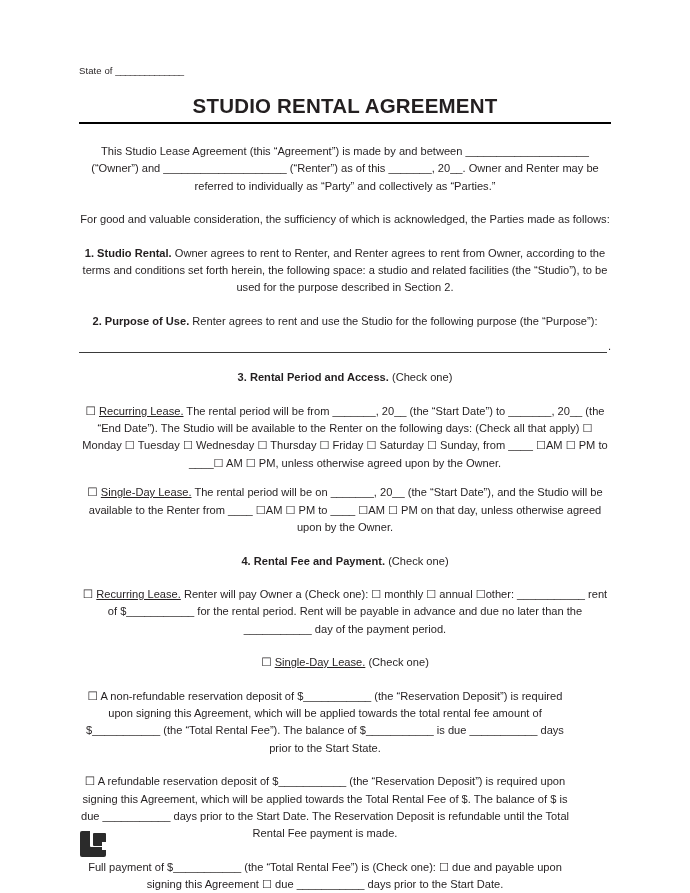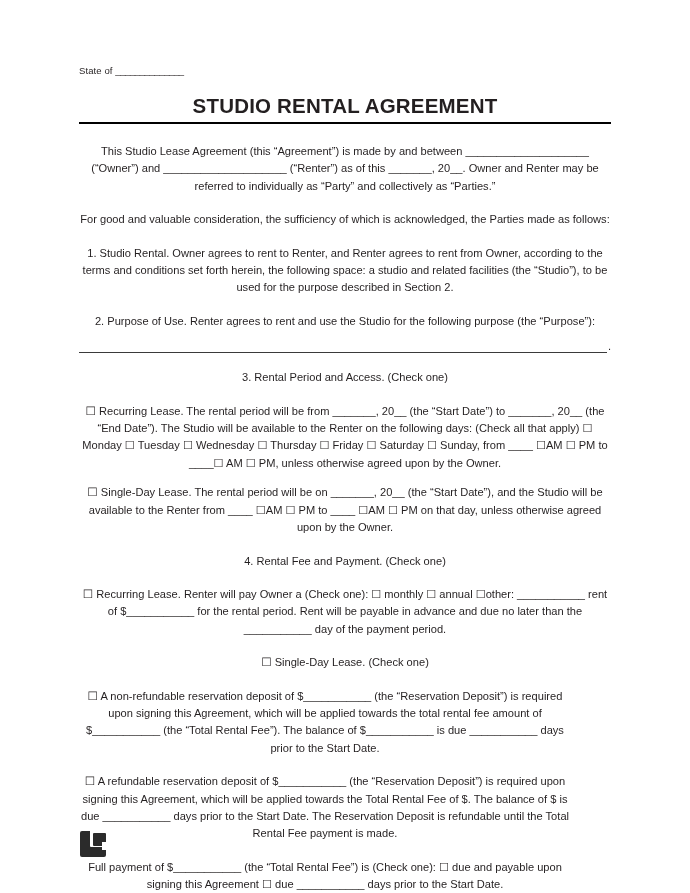--- a/index.html
+++ b/index.html
@@ -52,22 +52,22 @@
   }
   p.para {
     font-size: 11.1px;
     line-height: 17.4px;
     margin: 0;
     text-align: center;
   }
   .gap-lg { height: 19px; }
   .gap-md { height: 16px; }
   .gap-sm { height: 12px; }
-  .bold { font-weight: normal; }
-  .uline { }
+  .bold { font-weight: bold; }
+  .uline { text-decoration: underline; }
   .indent {
     margin-left: 40px;
     width: 492px;
   }
   .rule-row {
     display: flex;
     align-items: flex-end;
     margin-top: 9px;
     font-size: 11.1px;
     line-height: 14px;
@@ -169,21 +169,21 @@
     <div class="gap-md"></div>
     <p class="para"><span class="bold">4. Rental Fee and Payment.</span><span> (Check one)</span></p>
 
     <div class="gap-md"></div>
     <p class="para"><span class="cb">☐</span><span> </span><span class="uline">Recurring Lease.</span><span> Renter will pay Owner a (Check one): ☐ monthly ☐ annual ☐other: ___________ rent of $___________ for the rental period. Rent will be payable in advance and due no later than the ___________ day of the payment period.</span></p>
 
     <div class="gap-md"></div>
     <p class="para"><span class="cb">☐</span><span> </span><span class="uline">Single-Day Lease.</span><span> (Check one)</span></p>
 
     <div class="gap-md"></div>
-    <p class="para indent"><span class="cb">☐</span><span> A non-refundable reservation deposit of $___________ (the “Reservation Deposit”) is required upon signing this Agreement, which will be applied towards the total rental fee amount of $___________ (the “Total Rental Fee”). The balance of $___________ is due ___________ days prior to the Start Date.</span></p>
+    <p class="para indent"><span class="cb">☐</span><span> A non-refundable reservation deposit of $___________ (the “Reservation Deposit”) is required upon signing this Agreement, which will be applied towards the total rental fee amount of $___________ (the “Total Rental Fee”). The balance of $___________ is due ___________ days prior to the Start State.</span></p>
 
     <div class="gap-md"></div>
     <p class="para indent"><span class="cb">☐</span><span> A refundable reservation deposit of $___________ (the “Reservation Deposit”) is required upon signing this Agreement, which will be applied towards the Total Rental Fee of $. The balance of $ is due ___________ days prior to the Start Date. The Reservation Deposit is refundable until the Total Rental Fee payment is made.</span></p>
 
     <div class="gap-md"></div>
     <p class="para indent">Full payment of $___________ (the “Total Rental Fee”) is (Check one): ☐ due and payable upon signing this Agreement ☐ due ___________ days prior to the Start Date.</p>
 
   </div>
 
   <div class="logo">

